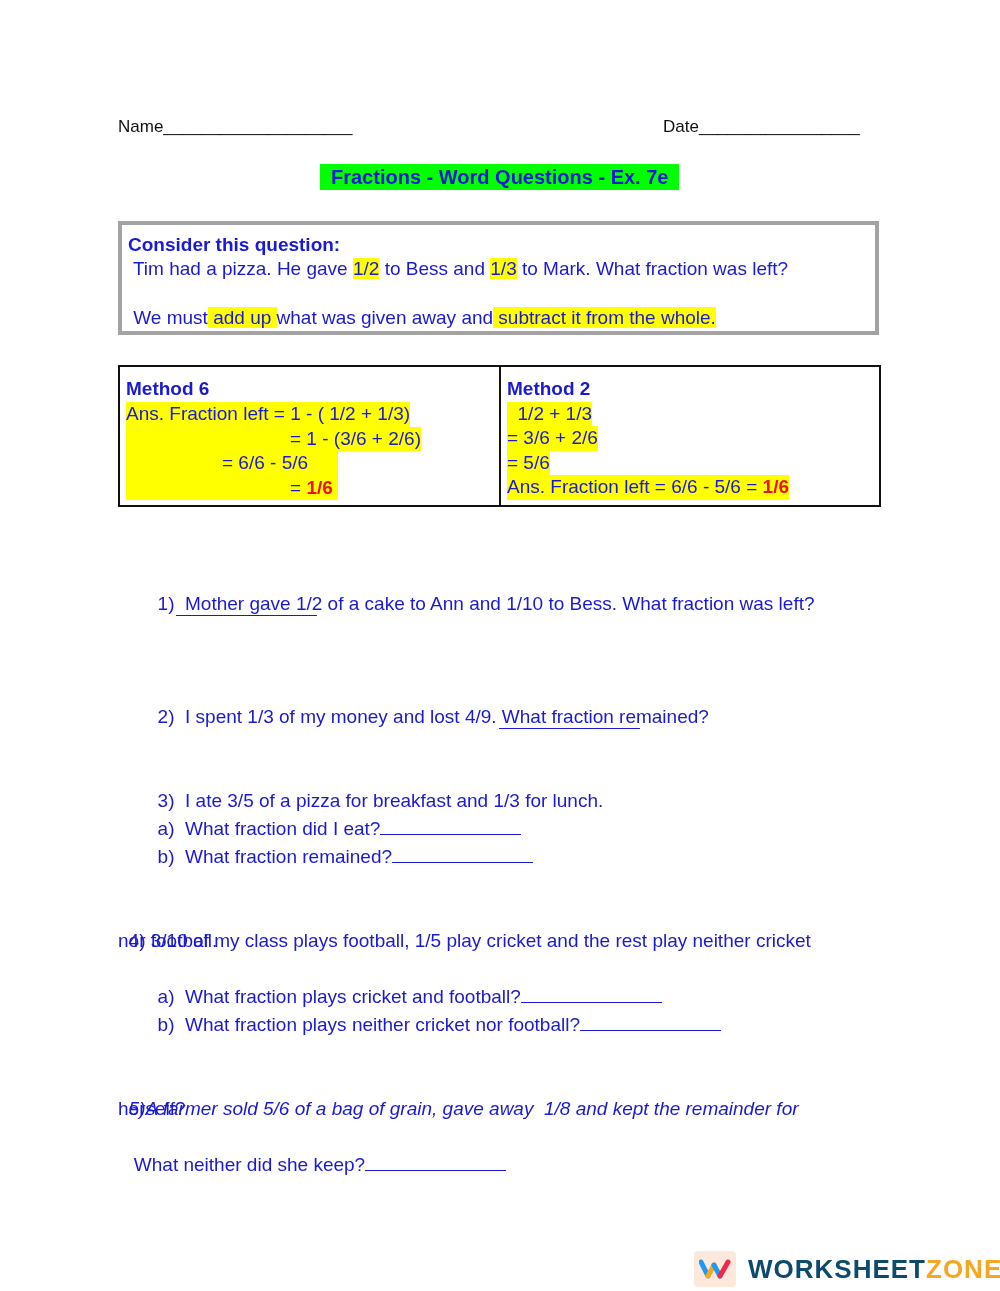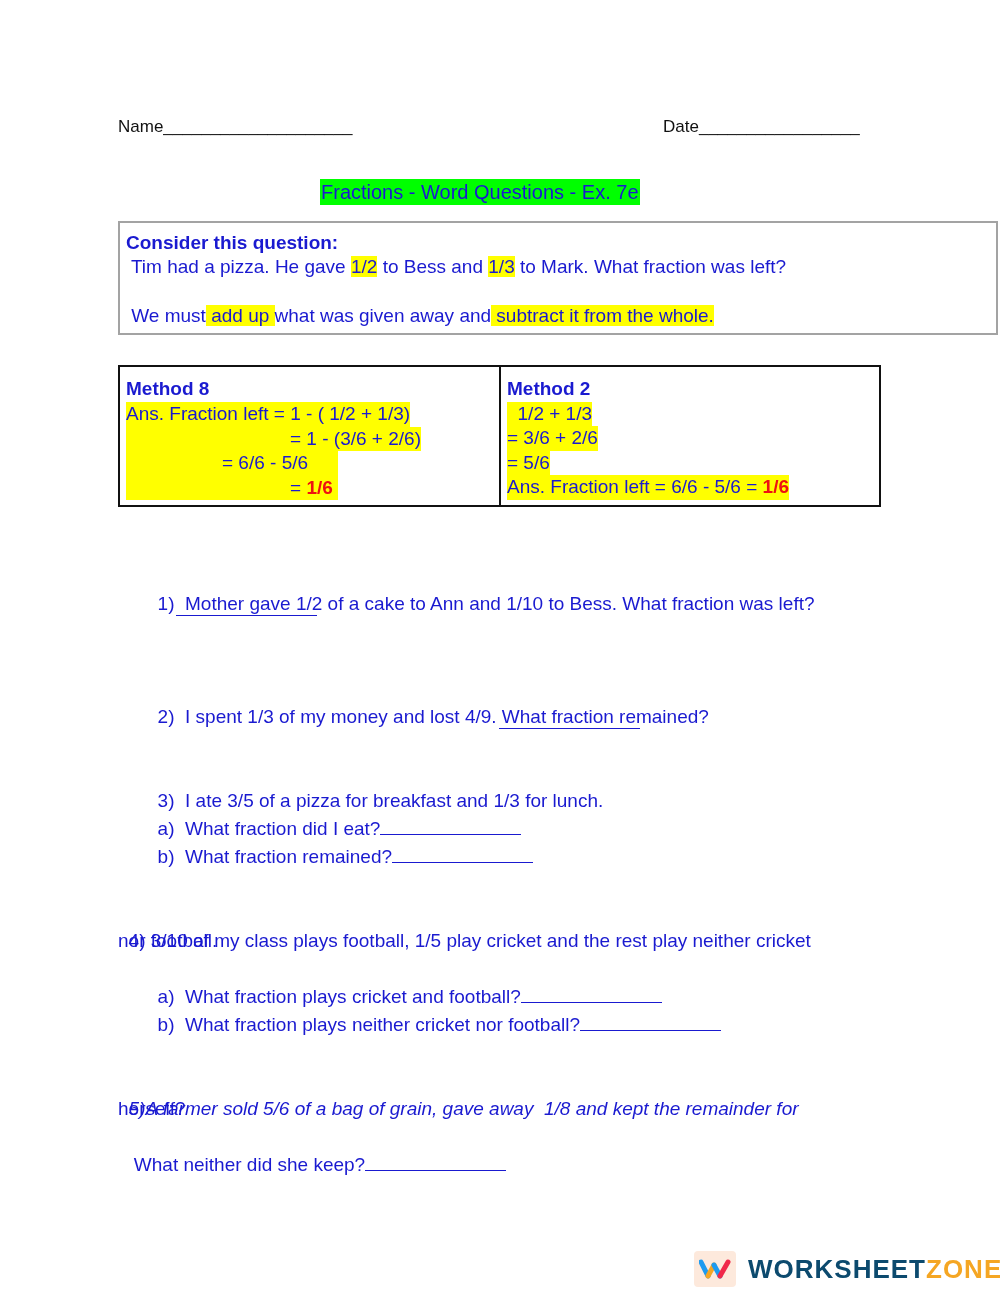--- a/index.html
+++ b/index.html
@@ -21,31 +21,30 @@
     .bold { font-weight: normal; }
     .red { color: #ee1111; font-weight: bold; }
 
     #name-field { left: 118px; top: 117px; font-size: 17px; }
     #date-field { left: 663px; top: 117px; font-size: 17px; }
 
     #title {
       left: 320px; top: 164px;
       background: #00ff00;
       color: #1a1ad0;
-      font-weight: normal;
+      font-weight: bold;
       font-size: 20px;
       line-height: 26px;
-      padding: 0 1px;
-      margin-top: 15px;
+      padding: 0 11px;
     }
 
     #consider-box {
       left: 118px; top: 221px;
-      width: 880px; height: 114px;
-      border: 2px solid #a3a3a3;
+      width: 761px; height: 114px;
+      border: 4px solid #a3a3a3;
       box-sizing: border-box;
     }
     #consider-box .inner { position: absolute; left: 6px; top: 8px; }
     #consider-box .heading { font-weight: bold; font-size: 19px; line-height: 24px; }
     #consider-box .line { font-size: 19px; line-height: 24px; white-space: pre; }
     #consider-box .gap { height: 25px; }
 
     #methods-table {
       left: 118px; top: 365px;
       width: 763px; height: 142px;
@@ -97,21 +96,21 @@
   <div class="inner">
     <div class="heading">Consider this question:</div>
     <div class="line"><span> Tim had a pizza. He gave </span><span class="hl bold">1/2</span><span> to Bess and </span><span class="hl bold">1/3</span><span> to Mark. What fraction was left?</span></div>
     <div class="gap"></div>
     <div class="line"><span> We must</span><span class="hl"> add up </span><span>what was given away and</span><span class="hl"> subtract it from the whole.</span></div>
   </div>
 </div>
 
 <div id="methods-table" class="abs">
   <div id="method1" class="method-cell">
-    <div class="method-title">Method 8</div>
+    <div class="method-title">Method 6</div>
     <div class="m1-block"></div>
     <div class="m1-lines">
       <div class="row"><span>Ans. Fraction left </span><span class="hl">= 1 - ( 1/2 + 1/3)</span></div>
       <div class="row" style="padding-left:164px"><span class="hl">= 1 - (3/6 + 2/6)</span></div>
       <div class="row" style="padding-left:96px"><span class="hl">= 6/6 - 5/6</span></div>
       <div class="row" style="padding-left:164px"><span class="hl">= </span><span class="hl red">1/6</span></div>
     </div>
   </div>
   <div id="method2" class="method-cell">
     <div class="method-title">Method 2</div>

